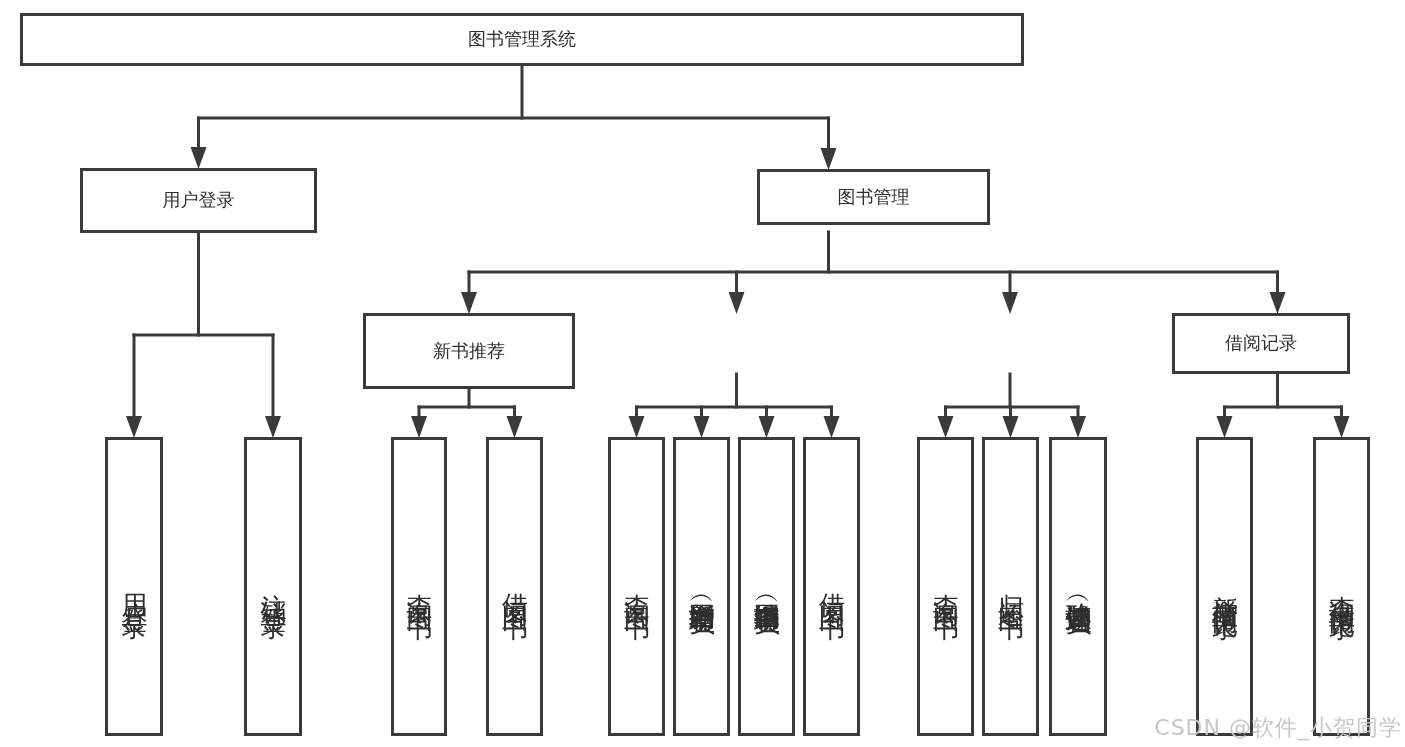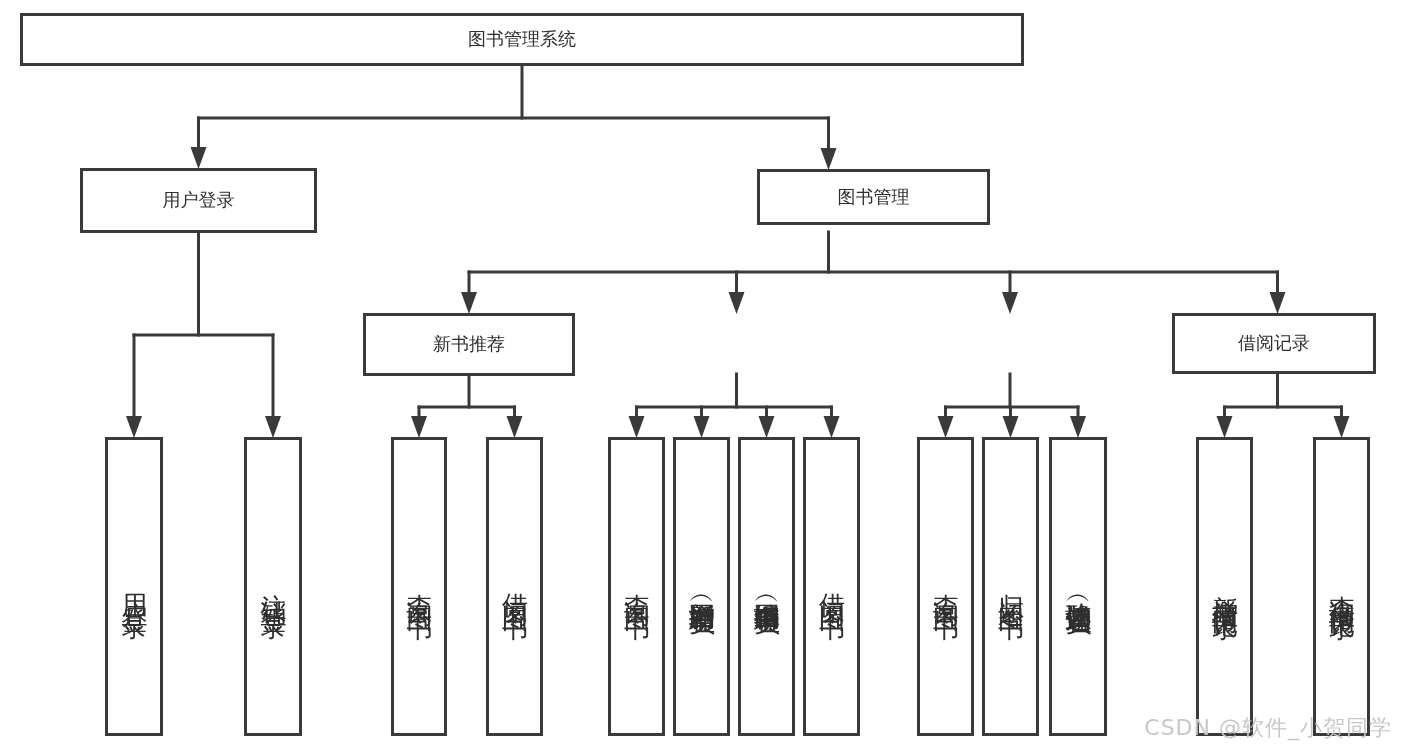--- a/index.html
+++ b/index.html
@@ -44,21 +44,21 @@
     line-height: 1.15;
     white-space: nowrap;
   }
   .node.vertical .node-label {
     writing-mode: vertical-rl;
     text-orientation: mixed;
     font-size: 26px;
   }
   .watermark {
     position: absolute;
-    right: 13px;
+    right: 3px;
     bottom: 4px;
     z-index: 3;
     font-size: 22px;
     color: var(--wm, #c7c7c7);
     letter-spacing: 1px;
     white-space: nowrap;
     pointer-events: none;
   }
 </style>
 </head>
@@ -122,24 +122,24 @@
   <div class="node-layer">
       <div class="node horizontal" style="left: 20px; top: 13px; width: 1004px; height: 53px;">
         <span class="node-label">图书管理系统</span>
       </div>
       <div class="node horizontal" style="left: 80px; top: 168px; width: 237px; height: 65px;">
         <span class="node-label">用户登录</span>
       </div>
       <div class="node horizontal" style="left: 712px; top: 169px; width: 233px; height: 56px; margin-left: 45px;">
         <span class="node-label">图书管理</span>
       </div>
-      <div class="node horizontal" style="left: 363px; top: 313px; width: 212px; height: 63px;">
+      <div class="node horizontal" style="left: 363px; top: 313px; width: 212px; height: 76px;">
         <span class="node-label">新书推荐</span>
       </div>
-      <div class="node horizontal" style="left: 1172px; top: 313px; width: 204px; height: 61px;">
+      <div class="node horizontal" style="left: 1172px; top: 313px; width: 178px; height: 61px;">
         <span class="node-label">借阅记录</span>
       </div>
       <div class="node vertical" style="left: 105px; top: 437px; width: 58px; height: 299px;">
         <span class="node-label" style="letter-spacing: 7px;">用户登录</span>
       </div>
       <div class="node vertical" style="left: 244px; top: 437px; width: 58px; height: 299px;">
         <span class="node-label" style="letter-spacing: 7px;">注销登录</span>
       </div>
       <div class="node vertical" style="left: 391px; top: 437px; width: 56px; height: 299px;">
         <span class="node-label" style="letter-spacing: 7px;">查询图书</span>

